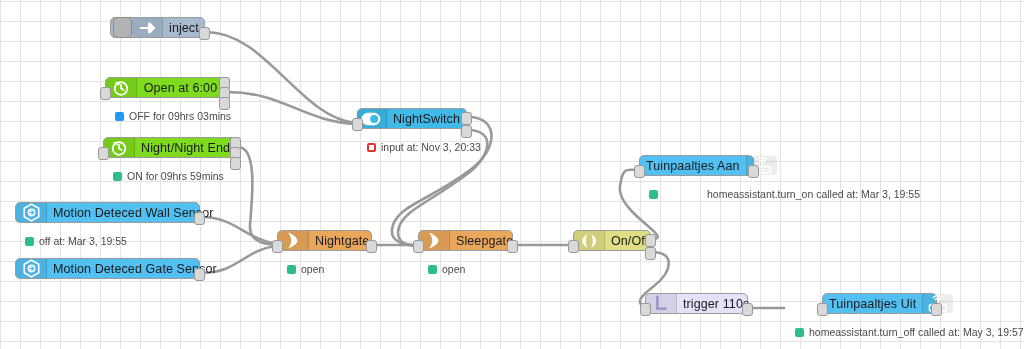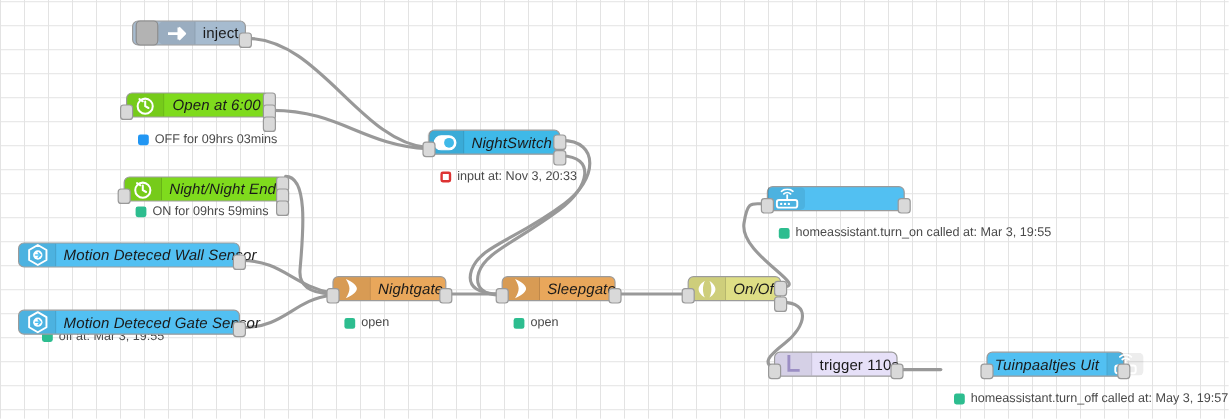--- a/index.html
+++ b/index.html
@@ -33,21 +33,20 @@
     height: 21px;
     border: 1px solid #9b9b9b;
     border-radius: 5px;
     display: flex;
     align-items: center;
     z-index: 5;
   }
   .node-label {
     flex: 1;
     font-size: 12.5px;
-    font-style: italic;
     color: #1a1a1a;
     text-align: center;
     white-space: nowrap;
     padding: 0 6px;
     letter-spacing: 0.1px;
   }
   .node-label.plain { font-style: normal; }
   .icon-box {
     width: 30px;
     height: 100%;
@@ -148,21 +147,21 @@
         <div class="node-label">Open at 6:00</div>
         <div class="port in" style="top: 9px;"></div>
         <div class="port out" style="top: -1px;"></div>
         <div class="port out" style="top: 9px;"></div>
         <div class="port out" style="top: 19px;"></div>
       </div>
       <div class="status" style="left: 115px; top: 110px;">
         <span class="dot" style="background: rgb(33, 150, 243);"></span>
         <span>OFF for 09hrs 03mins</span>
       </div>
-      <div class="node" style="left: 103px; top: 147px; width: 133px; background: rgb(127, 219, 29);">
+      <div class="node" style="left: 103px; top: 137px; width: 133px; background: rgb(127, 219, 29);">
         <div class="icon-box">
           <svg width="18" height="18" viewBox="0 0 18 18">
             <circle cx="9" cy="9.5" r="6.3" style="fill:none;stroke:#ffffff;stroke-width:1.7;stroke-linecap:round;stroke-linejoin:round"></circle>
             <path d="M9 5.6 V9.5 L11.7 11" style="fill:none;stroke:#ffffff;stroke-width:1.7;stroke-linecap:round;stroke-linejoin:round"></path>
             <path d="M4.2 3.6 L7 5.4" style="fill:none;stroke:#ffffff;stroke-width:1.7;stroke-linecap:round;stroke-linejoin:round"></path>
           </svg>
         </div>
         <div class="node-label">Night/Night End</div>
         <div class="port in" style="top: 9px;"></div>
         <div class="port out" style="top: -1px;"></div>
@@ -193,21 +192,21 @@
         <div class="icon-box">
           <svg width="19" height="19" viewBox="0 0 20 20">
             <path d="M10 1.2 L17.6 5.6 V14.4 L10 18.8 L2.4 14.4 V5.6 Z" style="fill:none;stroke:#ffffff;stroke-width:1.7;stroke-linejoin:round"></path>
             <circle cx="10" cy="10" r="4.1" style="fill:#ffffff"></circle>
             <path d="M8 10 h4 M10.4 8 l2 2 l-2 2" style="fill:none;stroke:#52c0f2;stroke-width:1.4;stroke-linecap:round;stroke-linejoin:round"></path>
           </svg>
         </div>
         <div class="node-label">Motion Deteced Wall Sensor</div>
         <div class="port out" style="top: 9px;"></div>
       </div>
-      <div class="status" style="left: 35px; top: 235px; margin-top: 39px;">
+      <div class="status" style="left: 25px; top: 235px;">
         <span class="dot" style="background: rgb(45, 189, 143);"></span>
         <span>off at: Mar 3, 19:55</span>
       </div>
       <div class="node" style="left: 15px; top: 258px; width: 185px; background: rgb(82, 192, 242);">
         <div class="icon-box">
           <svg width="19" height="19" viewBox="0 0 20 20">
             <path d="M10 1.2 L17.6 5.6 V14.4 L10 18.8 L2.4 14.4 V5.6 Z" style="fill:none;stroke:#ffffff;stroke-width:1.7;stroke-linejoin:round"></path>
             <circle cx="10" cy="10" r="4.1" style="fill:#ffffff"></circle>
             <path d="M8 10 h4 M10.4 8 l2 2 l-2 2" style="fill:none;stroke:#52c0f2;stroke-width:1.4;stroke-linecap:round;stroke-linejoin:round"></path>
           </svg>
@@ -249,35 +248,36 @@
             <path d="M7.4 2 C3.6 4.6 2.2 6.8 2.2 9 C2.2 11.2 3.6 13.4 7.4 16 C6.2 13.4 5.8 11.2 5.8 9 C5.8 6.8 6.2 4.6 7.4 2 Z" style="fill:#ffffff"></path>
             <path d="M11.2 2 C14.8 4.6 16.2 6.8 16.2 9 C16.2 11.2 14.8 13.4 11.2 16 C12.4 13.4 12.8 11.2 12.8 9 C12.8 6.8 12.4 4.6 11.2 2 Z" style="fill:#ffffff"></path>
           </svg>
         </div>
         <div class="node-label">On/Off</div>
         <div class="port in" style="top: 9px;"></div>
         <div class="port out" style="top: 3px;"></div>
         <div class="port out" style="top: 16px;"></div>
       </div>
       <div class="node" style="left: 639px; top: 155px; width: 115px; background: rgb(82, 192, 242);">
+        <div class="node-label">Tuinpaaltjes Aan</div>
         <div class="icon-box right">
           <svg width="22" height="18" viewBox="0 0 22 18">
             <rect x="2.4" y="9.6" width="17" height="6.4" rx="1.8" style="fill:none;stroke:#ffffff;stroke-width:1.6"></rect>
             <circle cx="6" cy="12.9" r="1" style="fill:#ffffff"></circle>
             <circle cx="9.2" cy="12.9" r="1" style="fill:#ffffff"></circle>
             <circle cx="12.4" cy="12.9" r="1" style="fill:#ffffff"></circle>
             <path d="M11 9.2 V5.6" style="fill:none;stroke:#ffffff;stroke-width:1.5;stroke-linecap:round"></path>
             <path d="M8.2 4.6 A4.2 4.2 0 0 1 13.8 4.6" style="fill:none;stroke:#ffffff;stroke-width:1.5;stroke-linecap:round"></path>
             <path d="M6.2 2.4 A7.2 7.2 0 0 1 15.8 2.4" style="fill:none;stroke:#ffffff;stroke-width:1.4;stroke-linecap:round"></path>
           </svg>
         </div>
         <div class="port in" style="top: 9px;"></div>
         <div class="port out" style="top: 9px;"></div>
       </div>
-      <div class="status" style="left: 649px; top: 188px;">
+      <div class="status" style="left: 649px; top: 188px; gap: 44px;">
         <span class="dot" style="background: rgb(45, 189, 143);"></span>
         <span>homeassistant.turn_on called at: Mar 3, 19:55</span>
       </div>
       <div class="node" style="left: 645px; top: 293px; width: 103px; background: rgb(230, 224, 248);">
         <div class="icon-box">
           <svg width="16" height="18" viewBox="0 0 16 18">
             <path d="M4.4 2 V13.6 H12.2" style="fill:none;stroke:#9b8ec4;stroke-width:2.4;stroke-linecap:square"></path>
           </svg>
         </div>
         <div class="node-label plain">trigger 110s</div>

